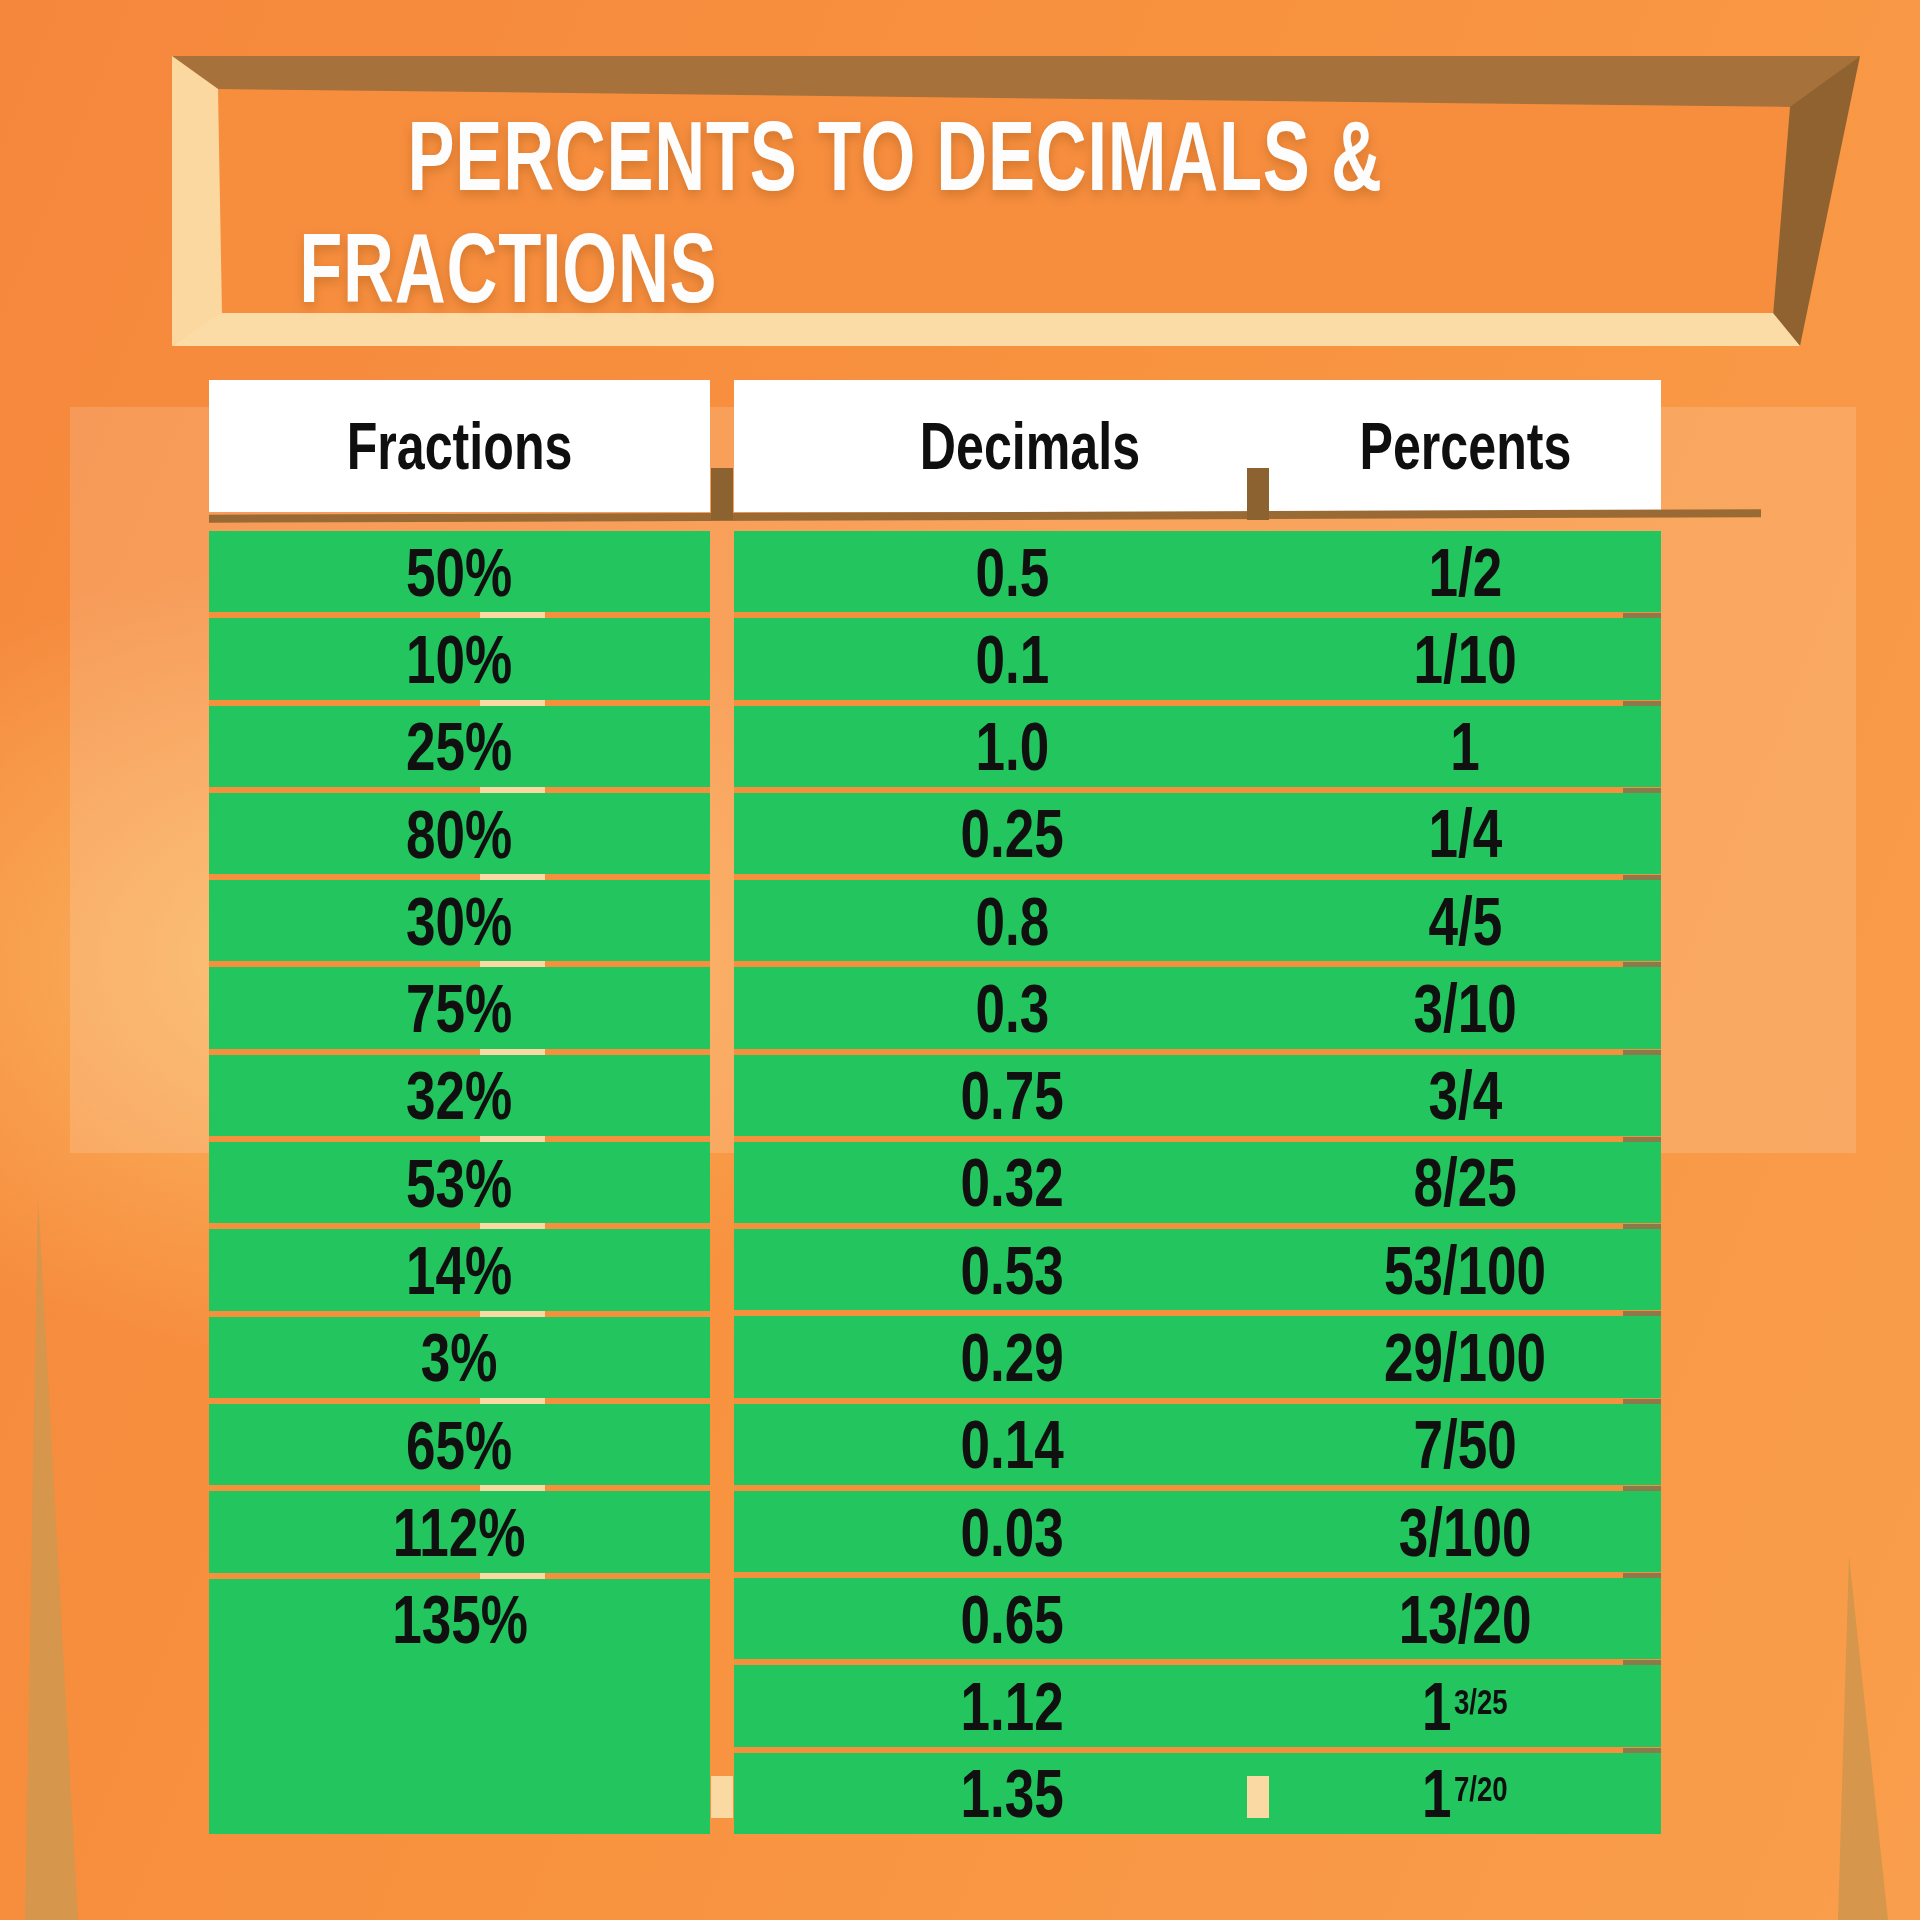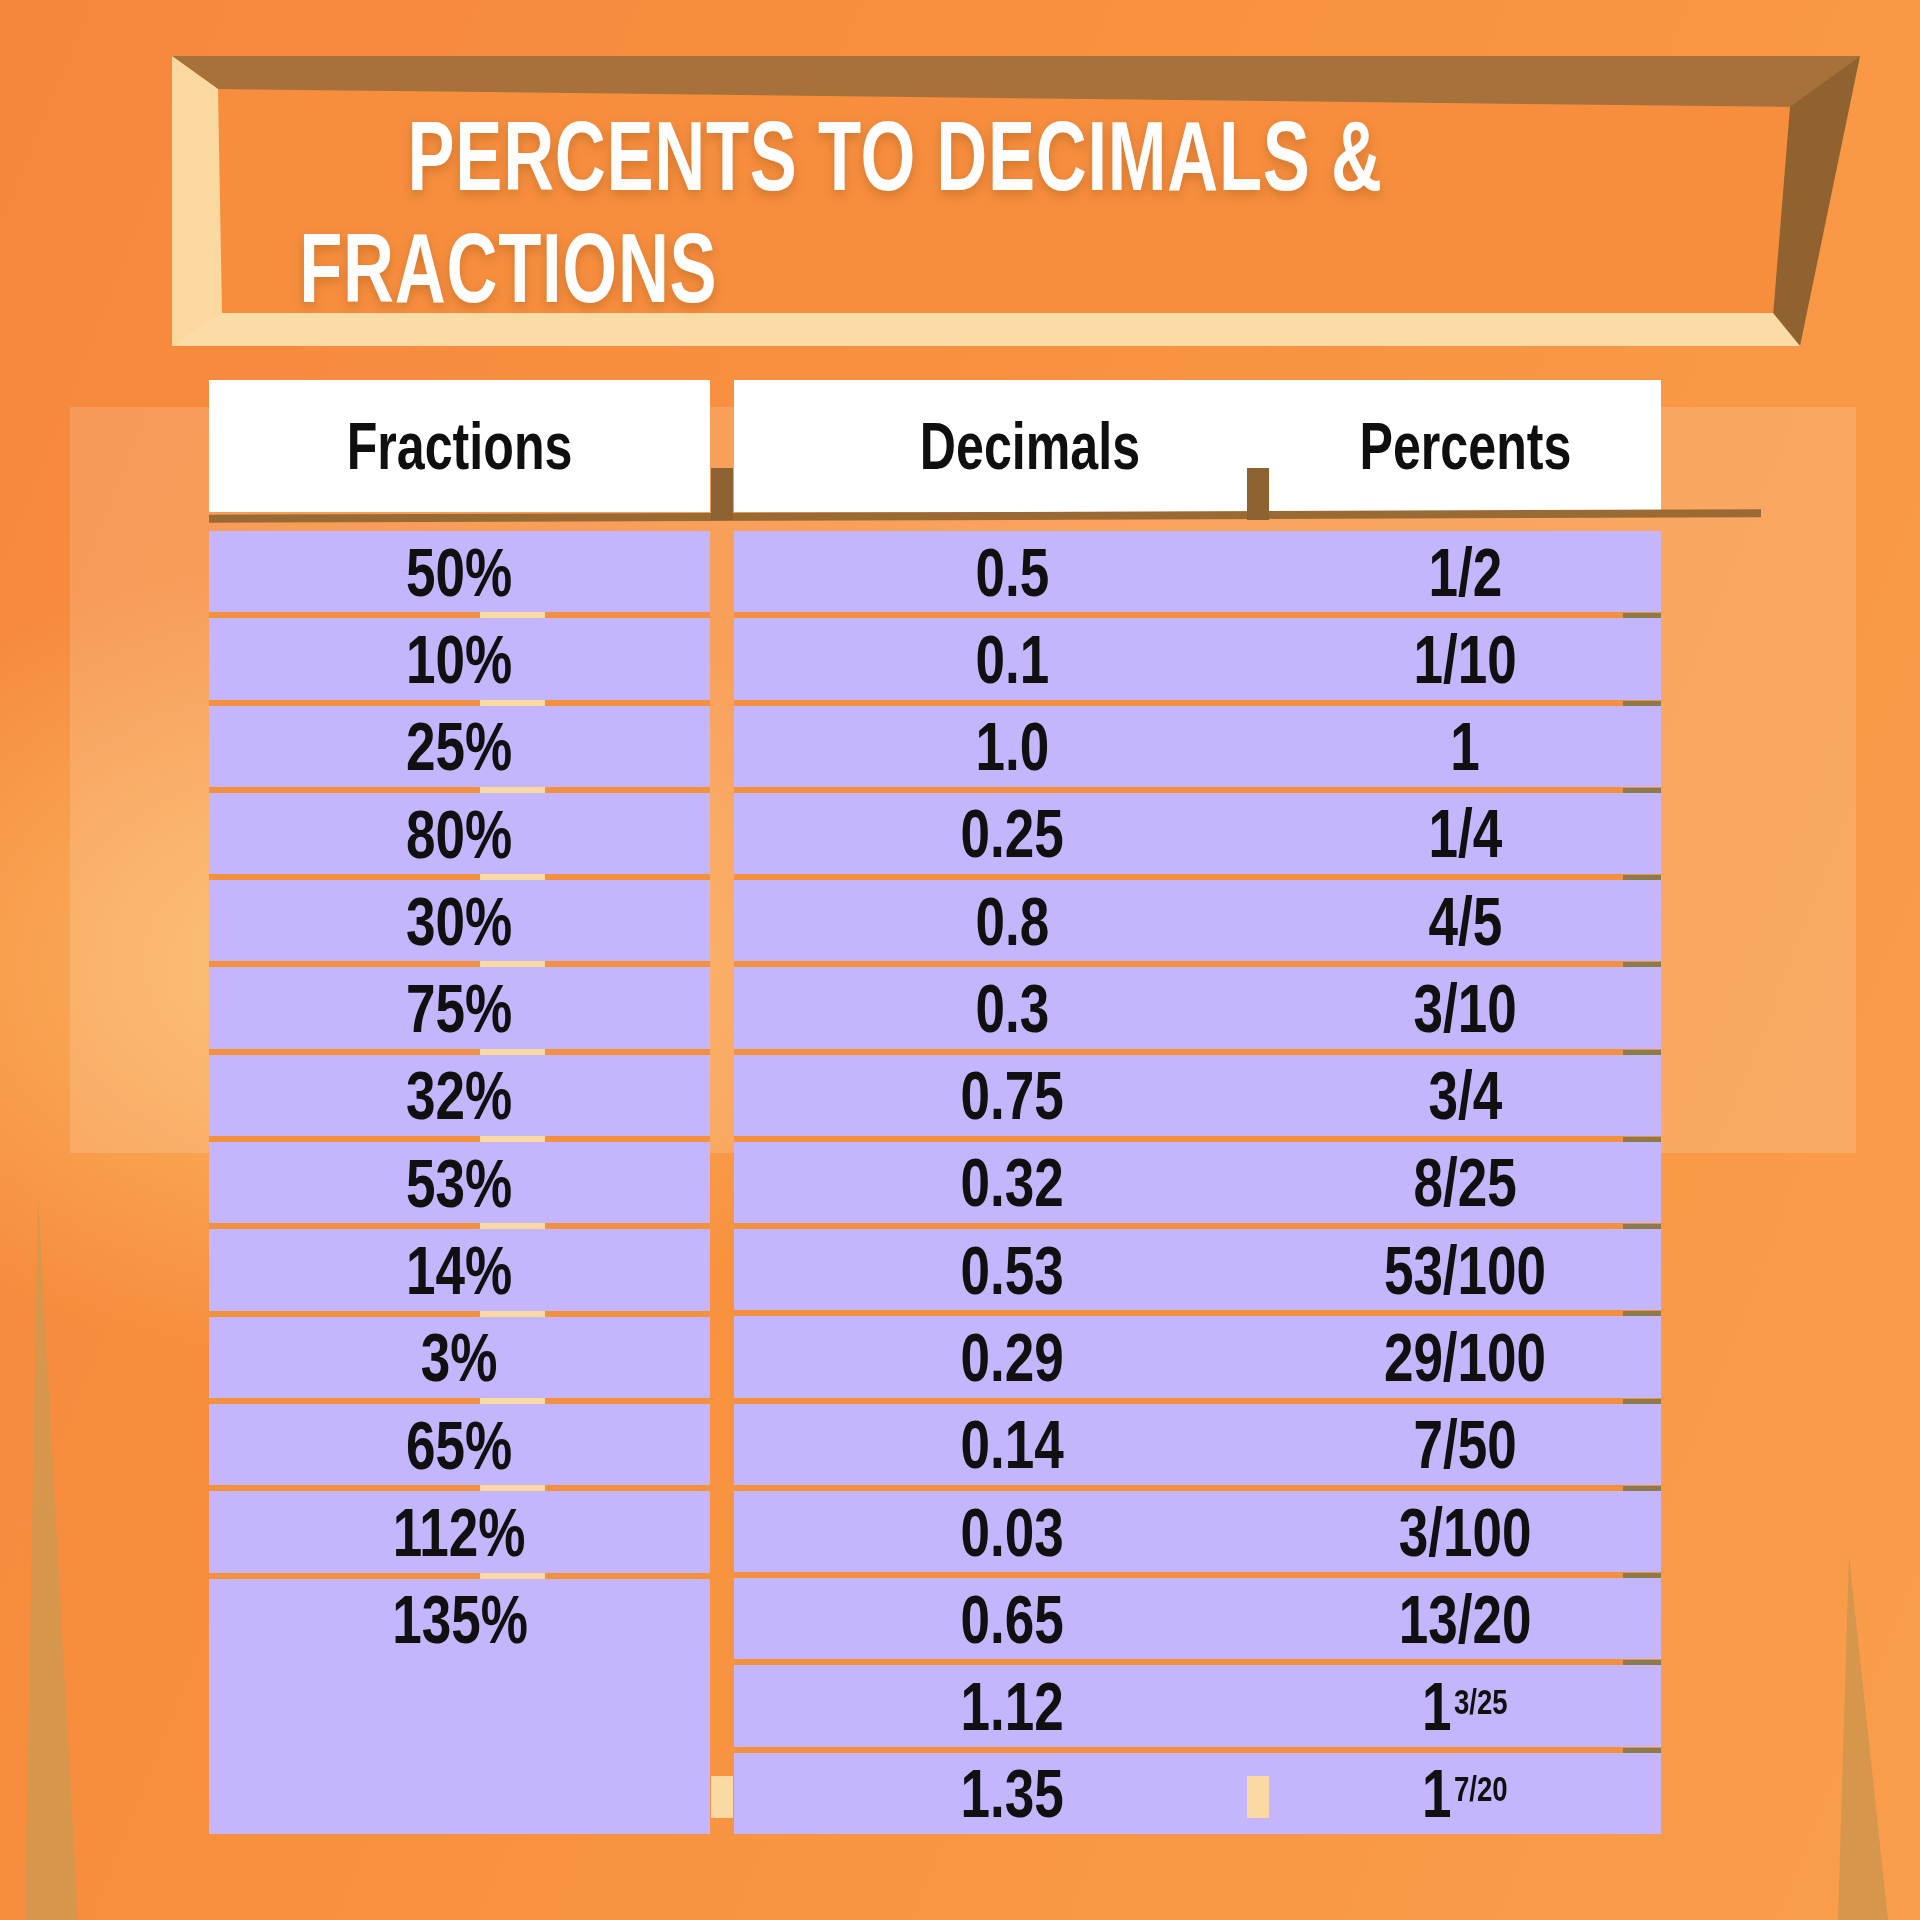--- a/index.html
+++ b/index.html
@@ -32,21 +32,21 @@
   .bev-left{background:#FBD8A0;clip-path:polygon(2px 0px,48px 33px,52px 257px,2px 290px);}
   .bev-panel{background:#F78E3E;clip-path:polygon(48px 33px,1620px 51px,1603px 260px,52px 257px);}
   .banner-title{position:absolute;left:48px;top:36px;width:1572px;
     color:#FDFDFD;font-weight:bold;font-size:98px;line-height:112px;letter-spacing:1px;
     text-shadow:0 5px 12px rgba(120,60,5,0.28);margin-top:8px;}
 
   
   .hdr-card{position:absolute;top:380px;height:132px;background:#FFFFFF;
     display:flex;align-items:center;justify-content:center;}
   .hdr-text{font-weight:bold;font-size:66px;color:#0F0F0F;transform:scaleX(0.76);}
-  .rows-card{position:absolute;top:531px;height:1303px;background:#c4b5fd;
+  .rows-card{position:absolute;top:531px;height:1303px;background:#22c55e;
     display:flex;flex-direction:column;}
   .row{position:relative;height:81.3px;border-bottom:6px solid #F5913C;
     display:flex;align-items:center;justify-content:center;}
   .row:last-child{border-bottom:none;}
   .cell-text{font-weight:bold;font-size:68px;color:#101010;transform:scaleX(0.78);line-height:1;}
   .sup{font-size:0.52em;position:relative;top:-0.45em;margin-left:3px;}
 
   
   .col1 .row::after{content:"";position:absolute;left:271px;bottom:-6px;width:65px;height:6px;background:#FBD9A2;}
   .col3 .row::after{content:"";position:absolute;right:0;bottom:-6px;width:38px;height:5px;background:#8D7A4A;}

